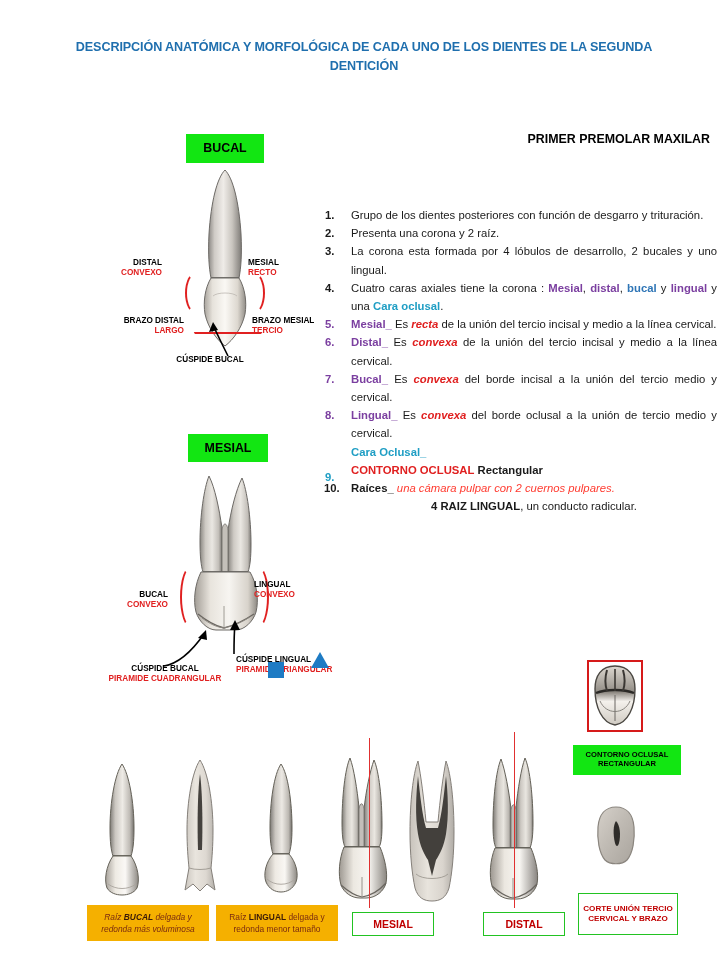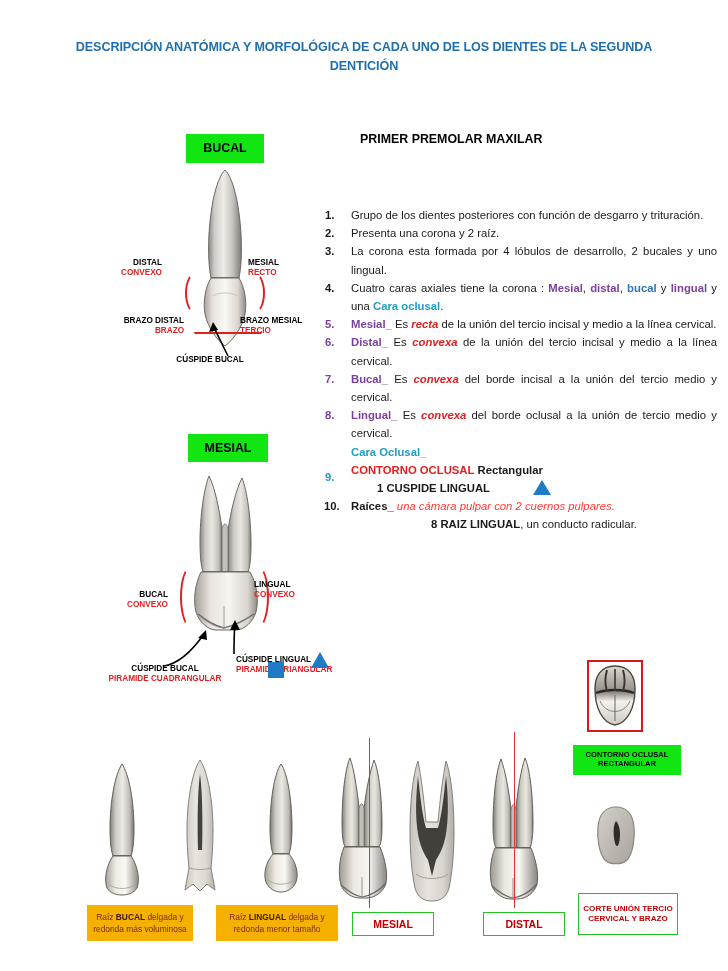--- a/index.html
+++ b/index.html
@@ -55,21 +55,21 @@
   
   .annot { position:absolute; font-weight:bold; font-size:8.2px; line-height:1.25; white-space:nowrap; }
   .annot .blk { color:#000; display:block; }
   .annot .red { color:#e02020; display:block; }
   .annot.c { text-align:center; }
   .annot.r { text-align:right; }
 
   
   #premolar-heading {
     position:absolute; left:360px; top:132px; width:350px;
-    text-align:left; font-weight:bold; font-size:12.4px; color:#000;
+    text-align:right; font-weight:bold; font-size:12.4px; color:#000;
   }
   #spec-list {
     position:absolute; left:325px; top:206px; width:392px;
     font-size:11.3px; line-height:18.2px; color:#1a1a1a;
   }
   .li { position:relative; padding-left:26px; margin:0; text-align:justify; }
   .li > .num { position:absolute; left:0; top:0; width:22px; text-align:left; font-weight:bold; }
   .li.plain > .num { font-weight:normal; }
   .li .body { display:block; }
   .sub { padding-left:26px; }
@@ -152,23 +152,23 @@
 <div class="annot r" style="left:100px;top:258px;width:62px;">
   <span class="blk">DISTAL</span>
   <span class="red">CONVEXO</span>
 </div>
 <div class="annot" style="left:248px;top:258px;">
   <span class="blk">MESIAL</span>
   <span class="red">RECTO</span>
 </div>
 <div class="annot r" style="left:90px;top:316px;width:94px;">
   <span class="blk">BRAZO DISTAL</span>
-  <span class="red">BRAZO</span>
-</div>
-<div class="annot" style="left:240px;top:316px;">
+  <span class="red">LARGO</span>
+</div>
+<div class="annot" style="left:240px;top:316px;padding-left:12px;">
   <span class="blk">BRAZO MESIAL</span>
   <span class="red">TERCIO</span>
 </div>
 
 <svg style="position:absolute;left:198px;top:318px;" width="36" height="40">
   <path d="M30 38 C26 30 20 18 15 7" stroke="#000" stroke-width="1.6" fill="none"></path>
   <path d="M15 4 L11 14 L20 12 Z" fill="#000"></path>
 </svg>
 <div class="annot c" style="left:150px;top:355px;width:120px;">
   <span class="blk">CÚSPIDE  BUCAL</span>
@@ -290,33 +290,29 @@
   </div>
 
   <div class="li">
     <span class="num kw-teal">9.</span>
     <span class="body">
       <span class="kw-teal">Cara Oclusal_</span>
       <div style="white-space:nowrap;">
         <span class="kw-redb">CONTORNO OCLUSAL</span>
         <span class="b">Rectangular</span>
       </div>
-      <div class="sub" style="white-space:nowrap;">
-        <span class="b">1 CUSPIDE LINGUAL</span>
-        <span class="tri-blue" style="margin-left:40px;"></span>
-      </div>
     </span>
   </div>
 
   <div class="li" style="padding-left:26px;">
     <span class="num" style="left:-1px;width:25px;">10.</span>
     <span class="body">
       <span class="b">Raíces_</span><span class="kw-redp"> una cámara pulpar con 2 cuernos pulpares.</span>
       <div class="sub2">
-        <span class="b">8 RAIZ LINGUAL</span><span>, un conducto radicular.</span>
+        <span class="b">4 RAIZ LINGUAL</span><span>, un conducto radicular.</span>
       </div>
     </span>
   </div>
 
 
 </div>
 
 <div id="occlusal-frame">
   <svg width="50" height="66" viewBox="0 0 50 66">
     <defs>
@@ -374,21 +370,21 @@
         <stop offset="70%" stop-color="#ddd8d1"></stop>
           <stop offset="100%" stop-color="#b4b0aa"></stop>
       </linearGradient>
     </defs>
     <path d="M25 2 C17 14 12 44 12 72 C12 88 13 100 14 110 L10 132 L18 126 L25 133 L32 126 L40 132 L36 110 C37 100 38 88 38 72 C38 44 33 14 25 2 Z" fill="url(#gb2)" stroke="#847f79" stroke-width="1"></path>
     <path d="M25 16 C23 30 22 60 23 92 L27 92 C28 60 27 30 25 16 Z" fill="#45423e"></path>
     <path d="M14 110 C20 112 30 112 36 110" stroke="#9b968f" stroke-width="0.9" fill="none"></path>
   </svg>
 </div>
 
-<div class="orange-box" style="position:absolute;left:87px;top:905px;width:106px;height:36px;">
+<div class="orange-box" style="position:absolute;left:87px;top:905px;width:122px;height:36px;font-style:italic;">
   <span><span>Raíz </span><b>BUCAL</b><span> delgada y redonda más voluminosa</span></span>
 </div>
 
 <div class="tooth" style="left:258px;top:762px;">
   <svg width="46" height="132" viewBox="0 0 46 132">
     <defs>
       <linearGradient id="gb3" x1="0" y1="0" x2="1" y2="0">
         <stop offset="0%" stop-color="#7c7975"></stop>
           <stop offset="24%" stop-color="#cac6c0"></stop>
         <stop offset="54%" stop-color="#ecE9e4"></stop>

